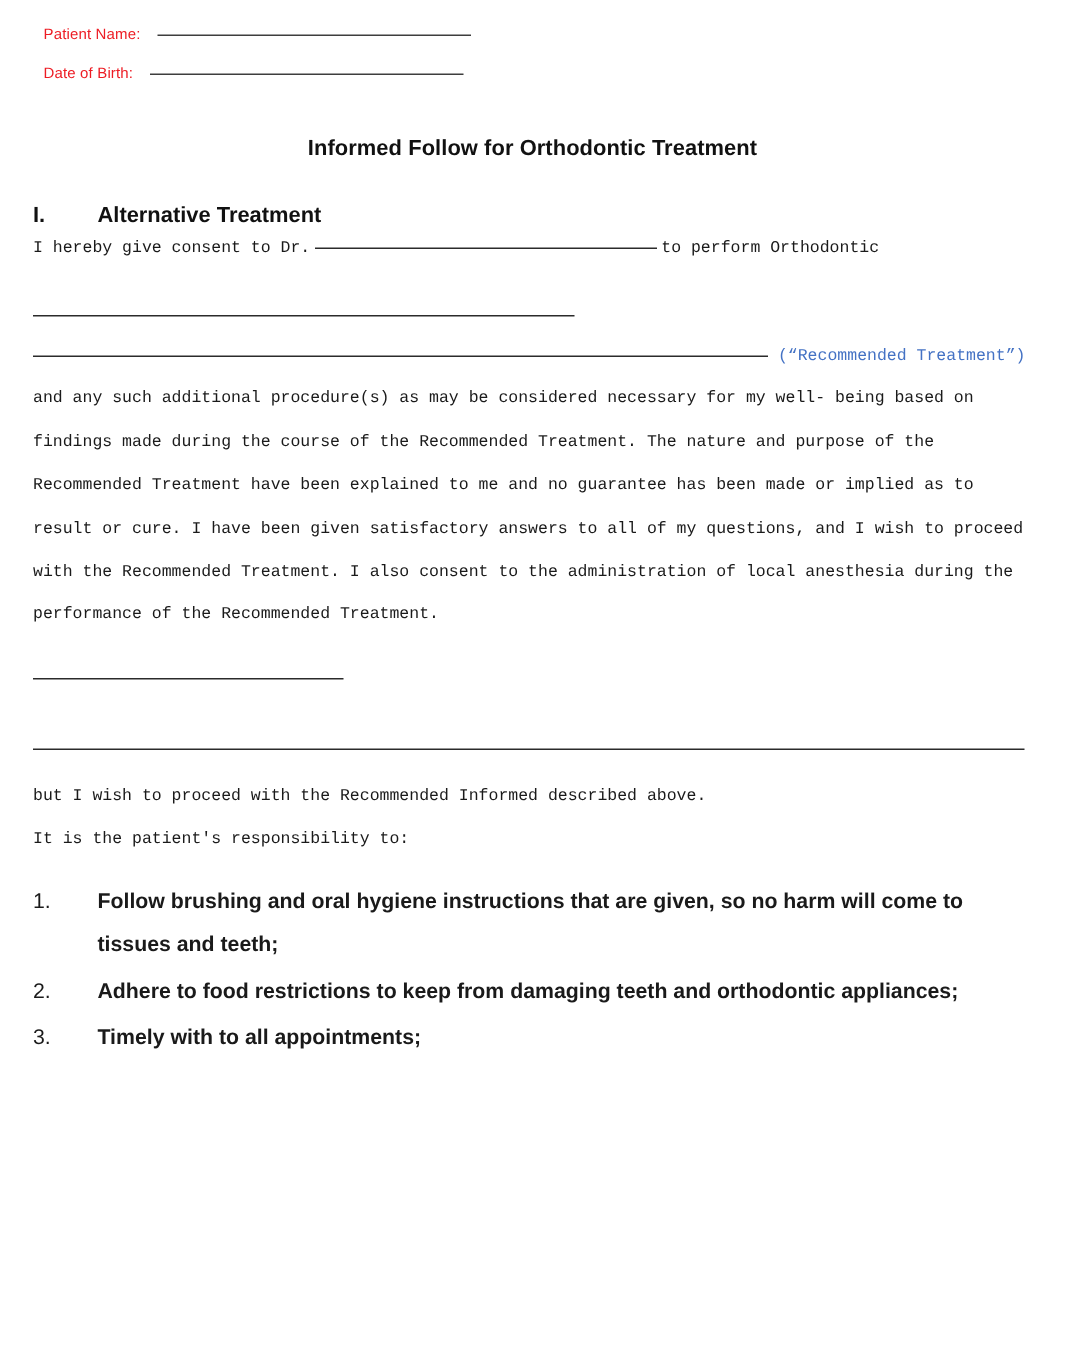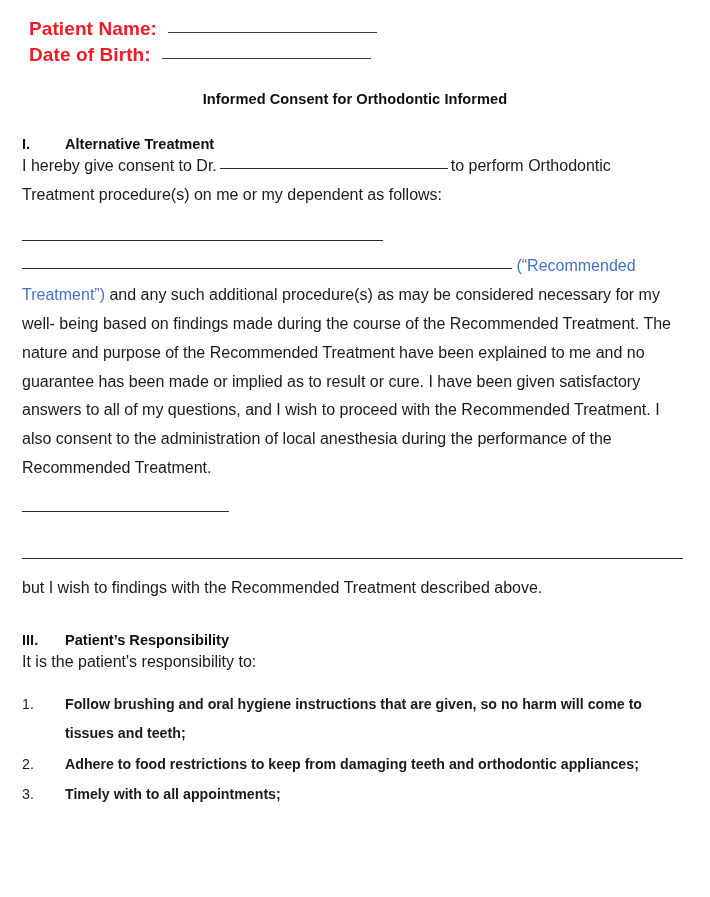--- a/index.html
+++ b/index.html
@@ -31,22 +31,22 @@
     padding-top: 18px;
     padding-left: 29px;
   }
   .field-row {
     display: flex;
     align-items: baseline;
     height: 26px;
   }
   .field-label {
     color: #ED1C24;
-    font-size: 19px;
-    font-weight: 700;
+    font-size: 10px;
+    font-weight: 400;
     letter-spacing: 0.1px;
     white-space: nowrap;
   }
   .field-rule {
     display: inline-block;
     width: 209px;
     margin-left: 11px;
     border-bottom: 1.6px solid #3d3d3d;
     height: 1px;
     position: relative;
@@ -75,25 +75,26 @@
     color: #111111;
     margin-top: 29px;
     display: flex;
   }
   .section-num {
     width: 43px;
     flex: 0 0 43px;
   }
 
   p.body {
-    font-size: 16px;
+    font-size: 11px;
     line-height: 28.8px;
     color: #1a1a1a;
     margin: 0;
     text-align: left;
+    font-family: Liberation Mono, monospace;
   }
   .gap-top { margin-top: 14px; }
 
   .rule-inline {
     display: inline-block;
     border-bottom: 1.5px solid #2b2b2b;
     vertical-align: 2px;
     height: 0;
   }
   .rule-dr      { width: 228px; margin: 0 3px; }
@@ -145,32 +146,31 @@
       <span class="field-rule"></span>
     </div>
 
     <div class="field-row">
       <span class="field-label">Date of Birth:</span>
       <span class="field-rule"></span>
     </div>
 
   </div>
 
-  <div class="doc-title">Informed Consent for Orthodontic Informed</div>
+  <div class="doc-title">Informed Follow for Orthodontic Treatment</div>
 
   <div class="content">
 
     <div class="section-head">
       <span class="section-num">I.</span>
       <span>Alternative Treatment</span>
     </div>
 
     <p class="body gap-top">
       <span>I hereby give consent to Dr.</span><span class="rule-inline rule-dr"></span><span>to perform Orthodontic</span><br>
-      <span>Treatment procedure(s) on me or my dependent as follows:</span>
     </p>
 
     <div class="rule-row" style="margin-top:14px;">
       <span class="rule-inline rule-line-a"></span>
     </div>
 
     <p class="body">
       <span class="rule-inline rule-line-b"></span>
       <span class="blue">(“Recommended Treatment”)</span>
       <span>and any such additional procedure(s) as may be considered necessary for my well- being based on findings made during the course of the Recommended Treatment. The nature and purpose of the Recommended Treatment have been explained to me and no guarantee has been made or implied as to result or cure. I have been given satisfactory answers to all of my questions, and I wish to proceed with the Recommended Treatment. I also consent to the administration of local anesthesia during the performance of the Recommended Treatment.</span>
@@ -179,26 +179,22 @@
 
 
     <div class="rule-row" style="margin-top:12px;">
       <span class="rule-inline rule-alt"></span>
     </div>
 
     <div class="rule-row" style="margin-top:18px;">
       <span class="rule-inline rule-full"></span>
     </div>
 
-    <p class="body" style="margin-top:4px;">but I wish to findings with the Recommended Treatment described above.</p>
-
-    <div class="section-head">
-      <span class="section-num">III.</span>
-      <span>Patient’s Responsibility</span>
-    </div>
+    <p class="body" style="margin-top:4px;">but I wish to proceed with the Recommended Informed described above.</p>
+
 
     <p class="body gap-top">It is the patient's responsibility to:</p>
 
     <ol class="resp-list">
       <li>
         <span class="li-num">1.</span>
         <span class="li-text">Follow brushing and oral hygiene instructions that are given, so no harm will come to tissues and teeth;</span>
       </li>
       <li>
         <span class="li-num">2.</span>

